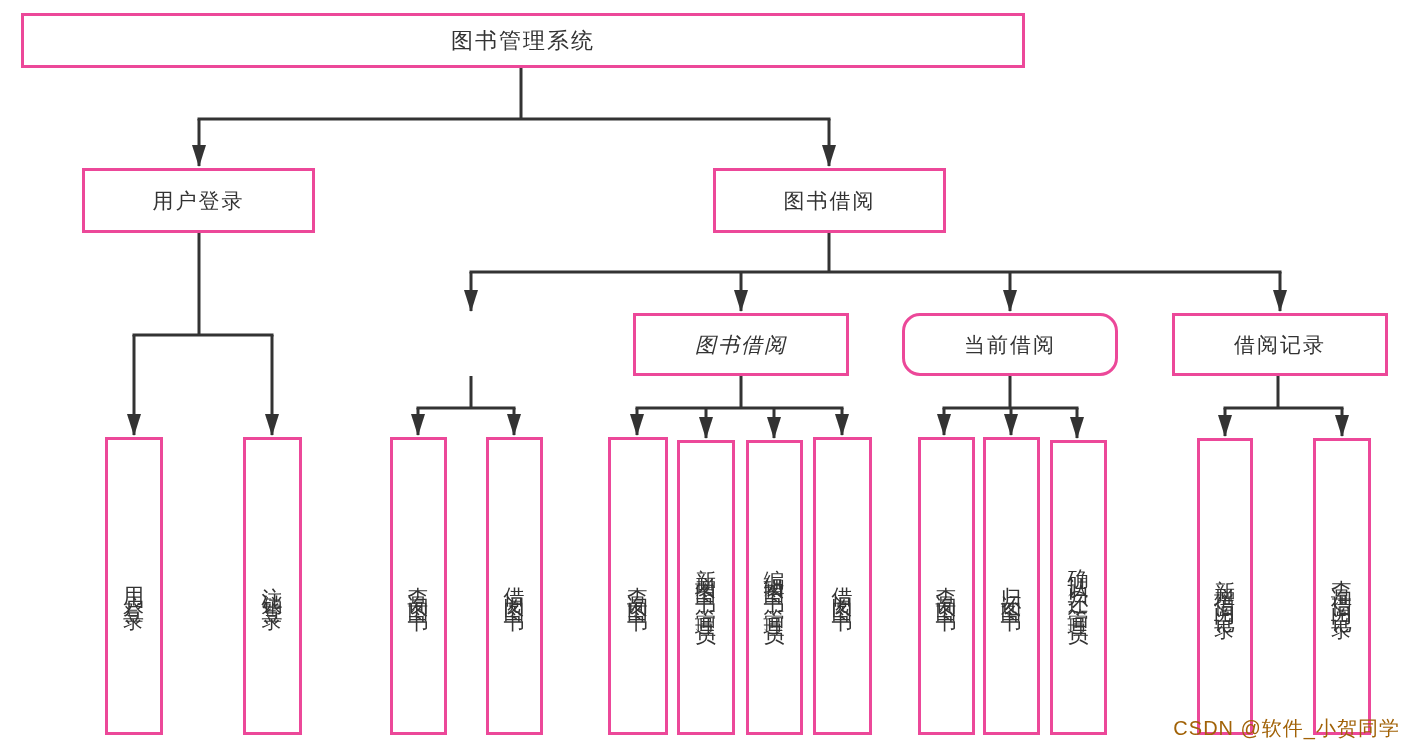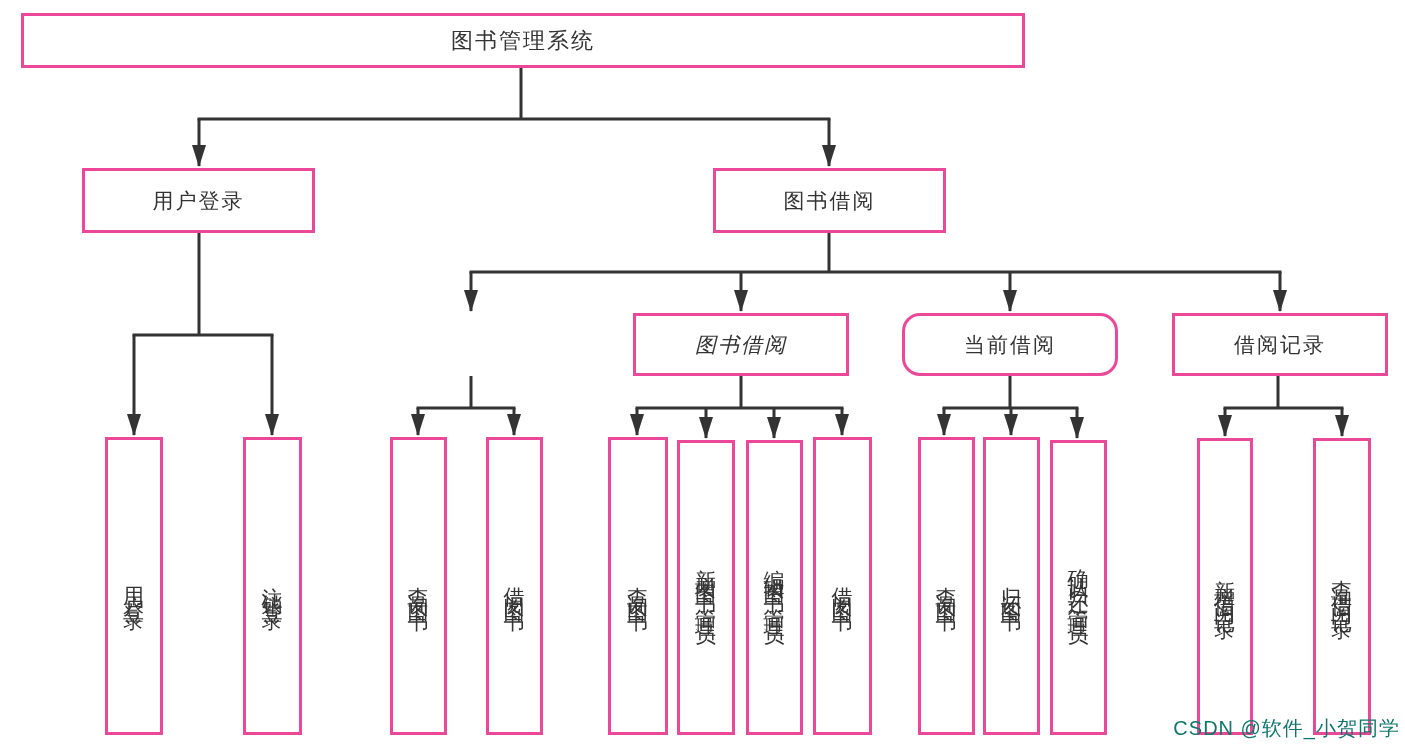--- a/index.html
+++ b/index.html
@@ -38,21 +38,21 @@
     font-size: 21px;
     line-height: 1.1;
     letter-spacing: 8px;
     white-space: nowrap;
   }
   .watermark {
     position: absolute;
     right: 5px;
     bottom: 5px;
     font-size: 20px;
-    color: #0f766e;
+    color: #a16207;
     letter-spacing: 1px;
     white-space: nowrap;
   }
 </style>
 </head>
 <body>
 
 <div class="canvas">
 
   <svg class="connectors" viewBox="0 0 1405 747">

